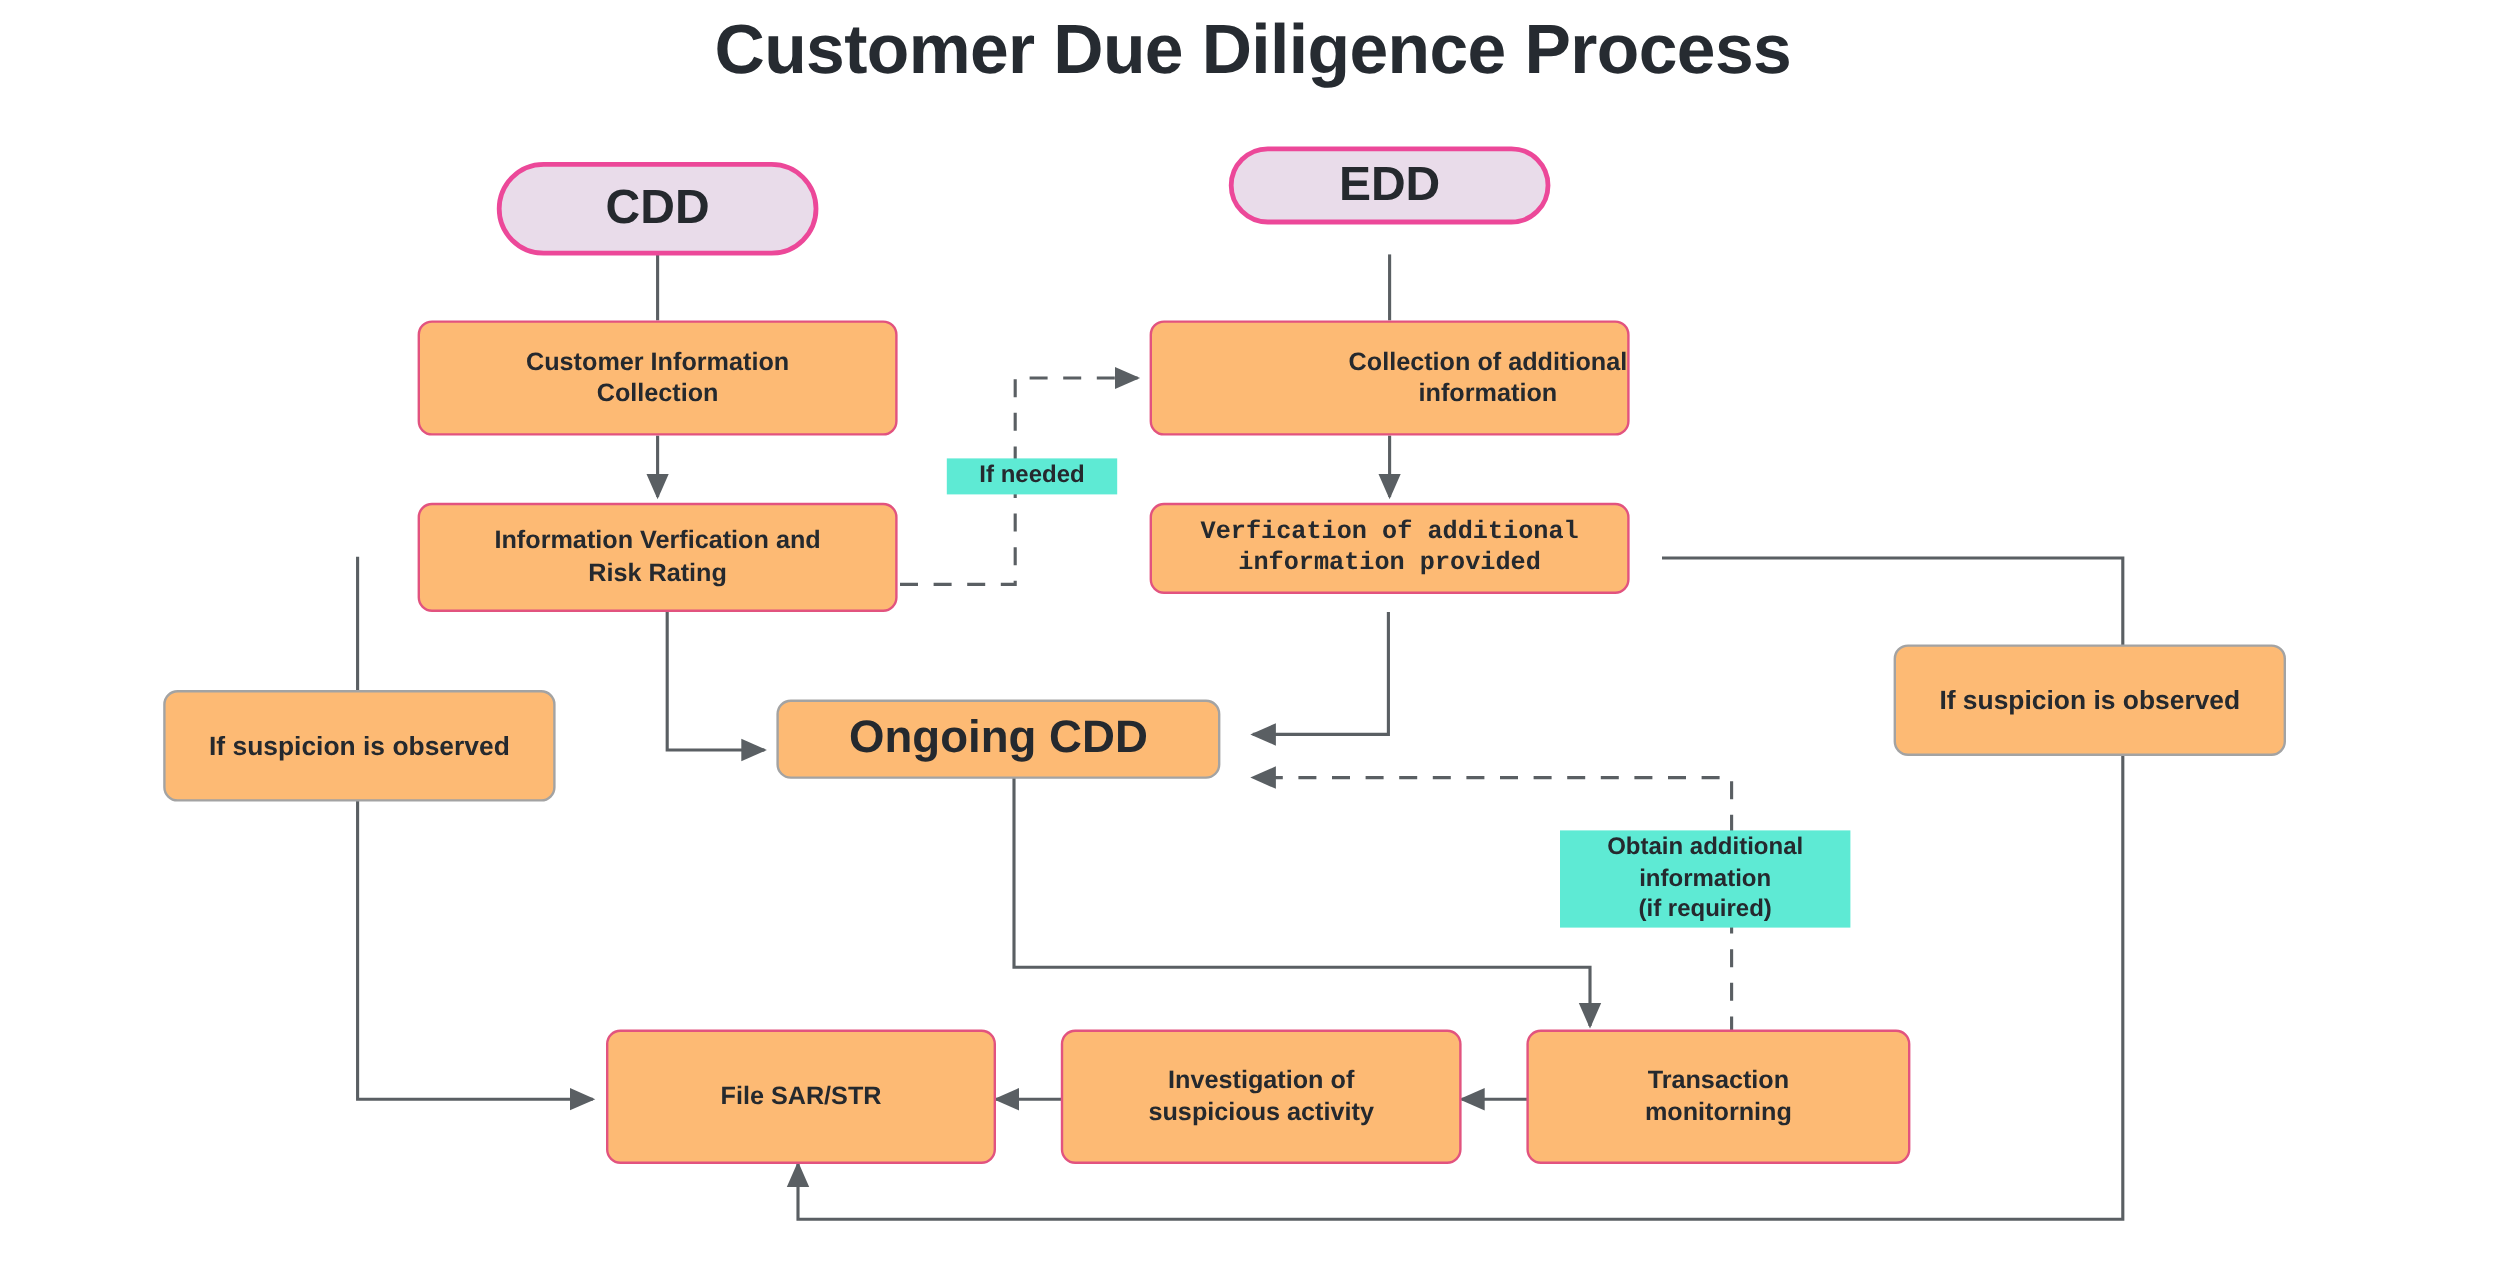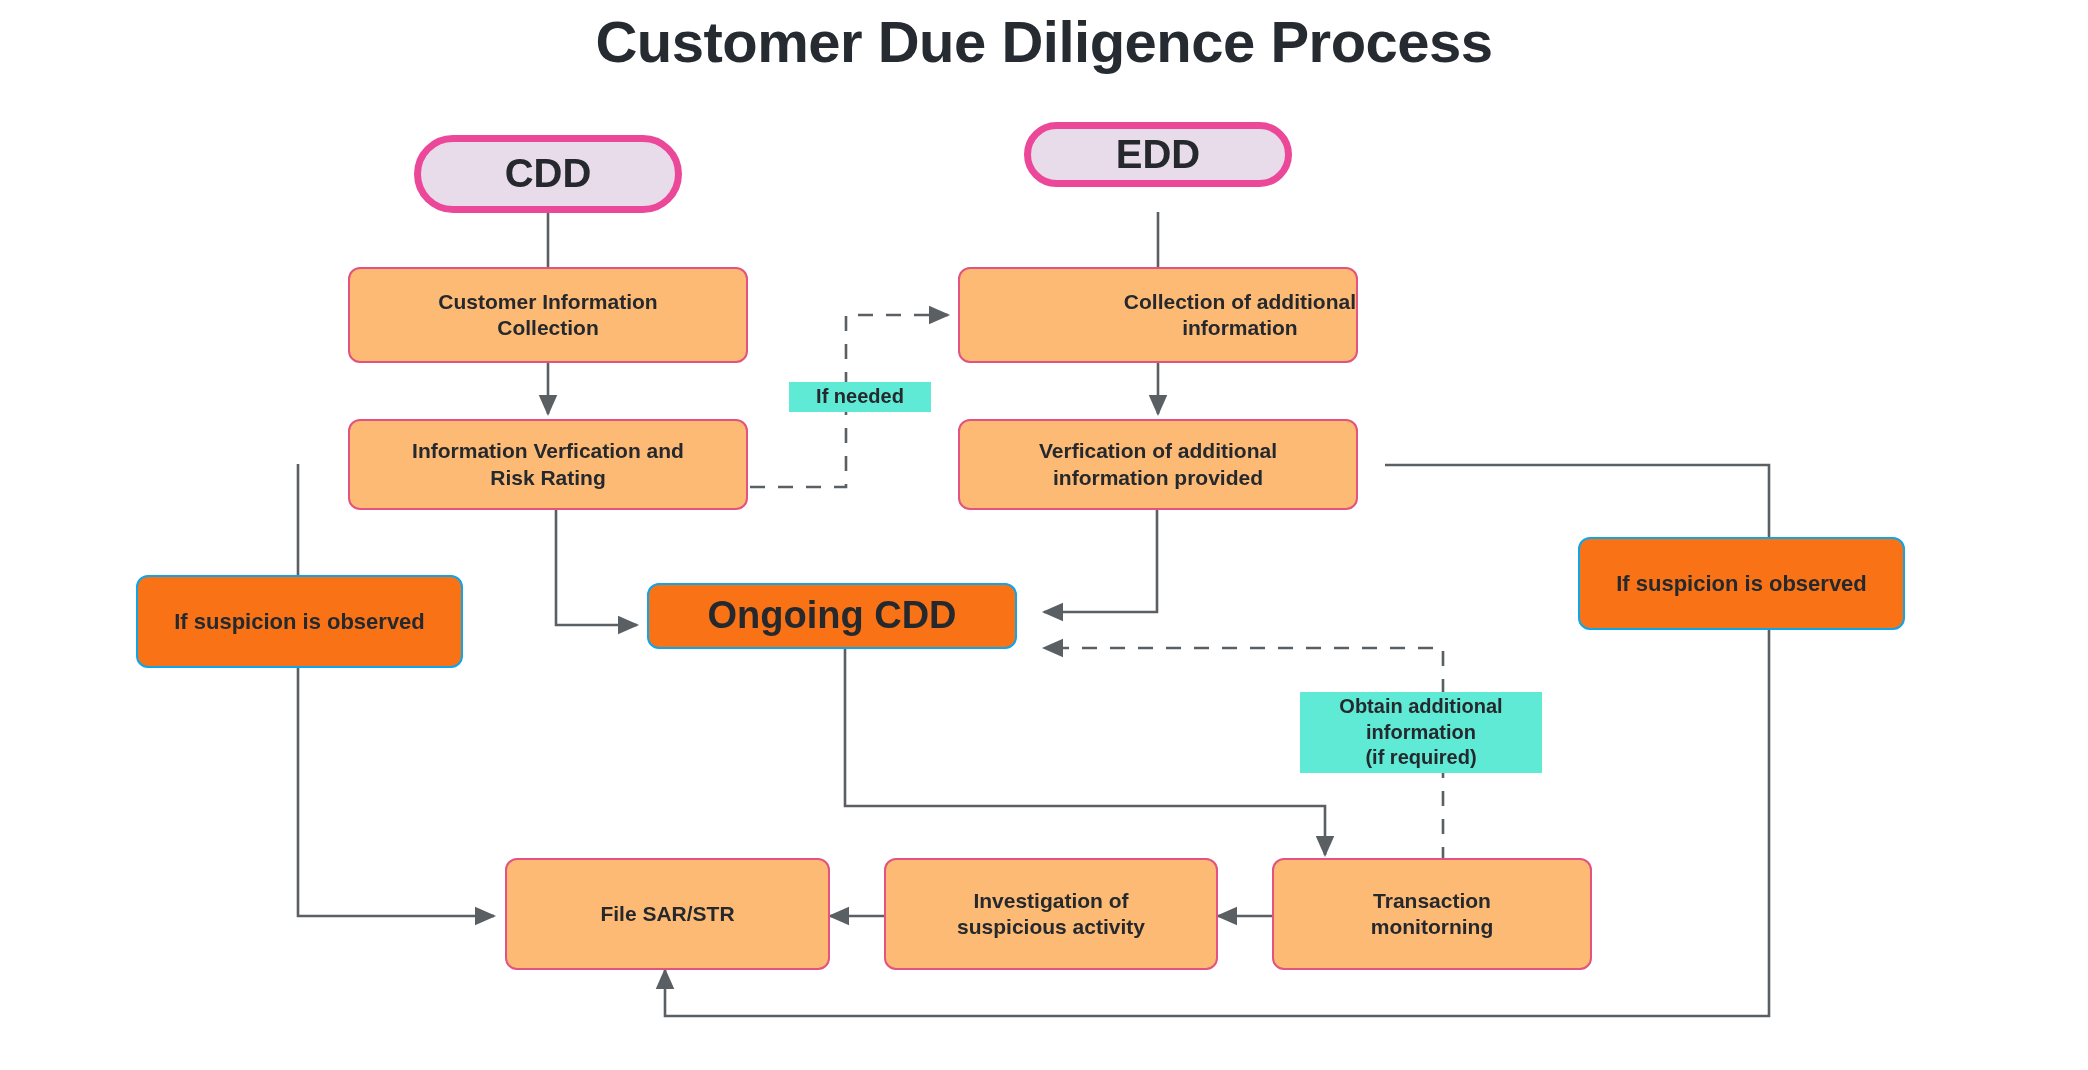--- a/index.html
+++ b/index.html
@@ -37,27 +37,27 @@
     line-height: 1.24;
     z-index: 3;
   }
   .node span { display: block; }
   .pink {
     background: #fdba74;
     border: 2px solid #e2537f;
     border-radius: 12px;
   }
   .purple {
-    background: #f97316;
-    border: 2px solid #0ea5e9;
+    background: #fdba74;
+    border: 2px solid #a3a3a3;
     border-radius: 12px;
   }
   .pill {
     background: #e9dcea;
-    border: 7px solid #ec4899;
+    border: 4px solid #ec4899;
     border-radius: 40px;
   }
   .title {
     position: absolute;
     left: 0;
     top: 8px;
     width: 2088px;
     text-align: center;
     font-size: 58px;
     font-weight: 700;
@@ -141,21 +141,21 @@
   <div class="node pink f-proc" style="left:348px; top:419px; width:400px; height:91px;">
     <span style="white-space:pre-line;">Information Verfication and
 Risk Rating</span>
   </div>
 
   <div class="node pink f-proc" style="left:958px; top:267px; width:400px; height:96px;justify-content:flex-end;">
     <span style="white-space:pre-line;">Collection of additional
 information</span>
   </div>
 
-  <div class="node pink f-proc" style="left:958px; top:419px; width:400px; height:91px;">
+  <div class="node pink f-proc" style="left:958px; top:419px; width:400px; height:76px;font-family:Liberation Mono, monospace;">
     <span style="white-space:pre-line;">Verfication of additional
 information provided</span>
   </div>
 
   <div class="node purple f-ongoing" style="left:647px; top:583px; width:370px; height:66px;">
     <span>Ongoing CDD</span>
   </div>
 
   <div class="node purple f-susp" style="left:136px; top:575px; width:327px; height:93px;">
     <span>If suspicion is observed</span>

